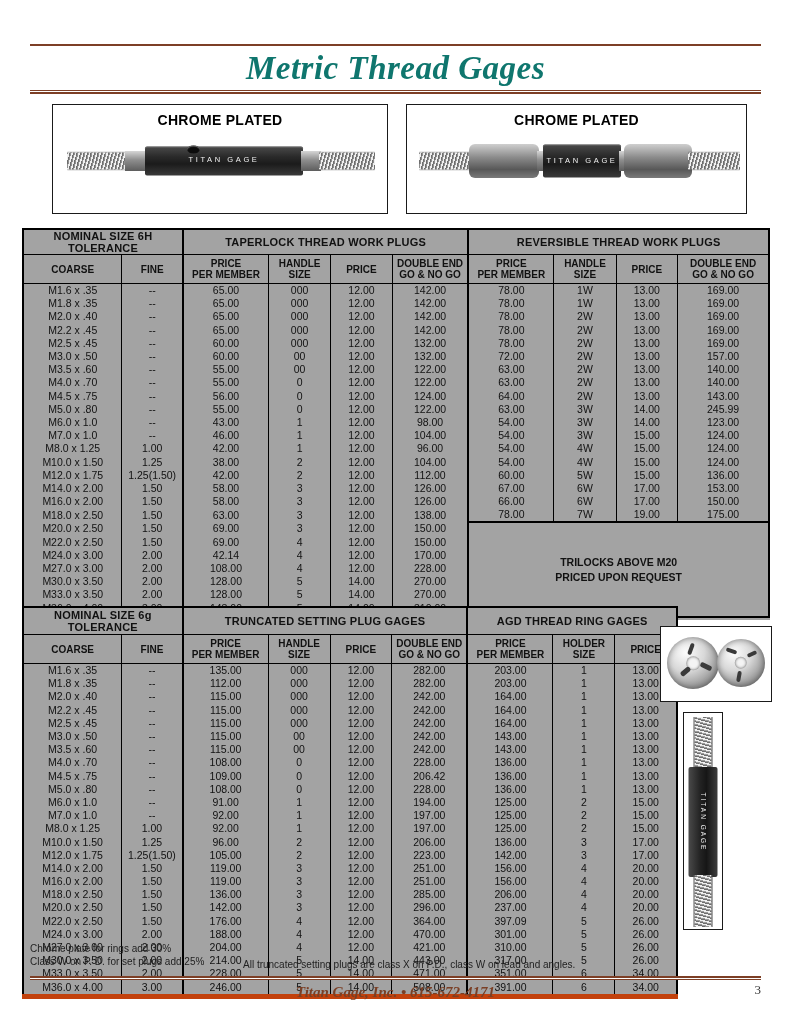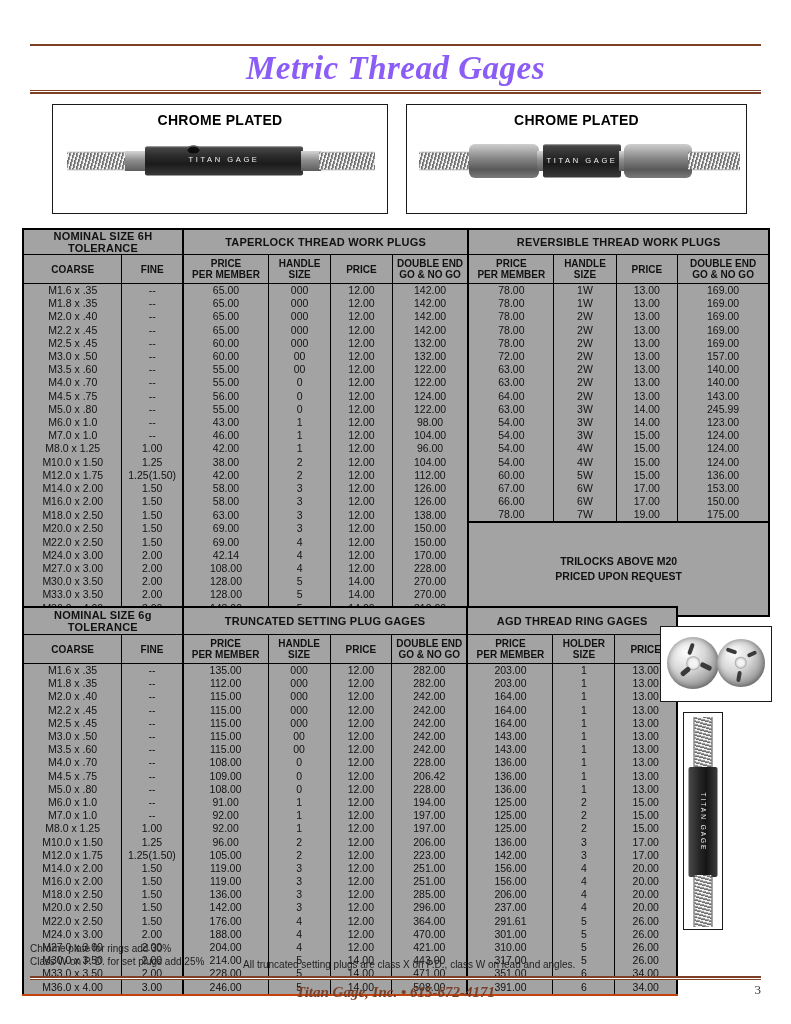--- a/index.html
+++ b/index.html
@@ -12,21 +12,21 @@
 
   
   .rule-top{position:absolute;left:30px;top:44px;width:731px;height:3px;
     background:linear-gradient(to bottom,#7d3f26 0,#7d3f26 2px,#fff 2px,#fff 3px);}
   .rule-under{position:absolute;left:30px;top:90px;width:731px;height:4px;
     background:linear-gradient(to bottom,#7d3f26 0,#7d3f26 1px,#fff 1px,#fff 2px,#7d3f26 2px,#7d3f26 4px);}
 
   .title{
     position:absolute;left:0;top:50px;width:791px;text-align:center;
     font-family:"Liberation Serif", serif;font-style:italic;font-weight:bold;
-    font-size:33px;color:#8b5cf6;letter-spacing:.5px;
+    font-size:33px;color:#0f766e;letter-spacing:.5px;
   }
 
   
   .photo-box{position:absolute;border:1.5px solid #1a1a1a;background:#fff;box-sizing:border-box;}
   .photo-cap{text-align:center;font-size:14px;font-weight:bold;letter-spacing:.3px;margin-top:7px;color:#000;}
   #photo-left{left:52px;top:104px;width:336px;height:110px;}
   #photo-right{left:406px;top:104px;width:341px;height:110px;}
 
   .gage-wrap{position:relative;width:100%;height:62px;margin-top:2px;}
   
@@ -69,21 +69,21 @@
   table{border-collapse:collapse;font-size:10.5px;}
   .tbl{position:absolute;background:#a3a3a3;}
   .tbl td,.tbl th{border:1px solid #000;padding:0;text-align:center;
     font-family:"Liberation Sans",sans-serif;}
   .hdr-grp{font-size:11px;font-weight:bold;letter-spacing:.2px;height:15px;}
   .hdr-col{font-size:10px;font-weight:bold;line-height:11px;height:28px;}
   .tbl td.data{height:13.2px;font-size:10.5px;line-height:13px;border-left:1px solid #000;border-right:1px solid #000;
     border-top:none;border-bottom:none;}
   .tbl tr.datarow td{border-top:none;border-bottom:none;}
   .tbl tr.datarow:first-of-type td{border-top:1px solid #000;margin-left:16px;}
-  .tbl tr.datarow:last-of-type td{border-bottom:2px solid #c2410c;}
+  .tbl tr.datarow:last-of-type td{border-bottom:5px solid #c2410c;}
   .thick-l{border-left:2px solid #000 !important;}
   .thick-r{border-right:2px solid #000 !important;}
   .outer{border:2px solid #000;}
 
   .note-cell{font-size:10.5px;font-weight:bold;line-height:15px;}
 
   
   .fn{position:absolute;font-size:10px;color:#222;line-height:13px;}
   .rule-bot{position:absolute;left:30px;top:976px;width:731px;height:4px;
     background:linear-gradient(to bottom,#7d3f26 0,#7d3f26 2px,#fff 2px,#fff 3px,#7d3f26 3px,#7d3f26 4px);}
@@ -712,21 +712,21 @@
           <td class="data">4</td>
           <td class="data">20.00</td>
         </tr>
         <tr class="datarow">
           <td class="data">M22.0 x 2.50</td>
           <td class="data">1.50</td>
           <td class="data thick-l">176.00</td>
           <td class="data">4</td>
           <td class="data">12.00</td>
           <td class="data thick-r">364.00</td>
-          <td class="data">291.61</td>
+          <td class="data">397.09</td>
           <td class="data">5</td>
           <td class="data">26.00</td>
         </tr>
         <tr class="datarow">
           <td class="data">M24.0 x 3.00</td>
           <td class="data">2.00</td>
           <td class="data thick-l">188.00</td>
           <td class="data">4</td>
           <td class="data">12.00</td>
           <td class="data thick-r">470.00</td>

